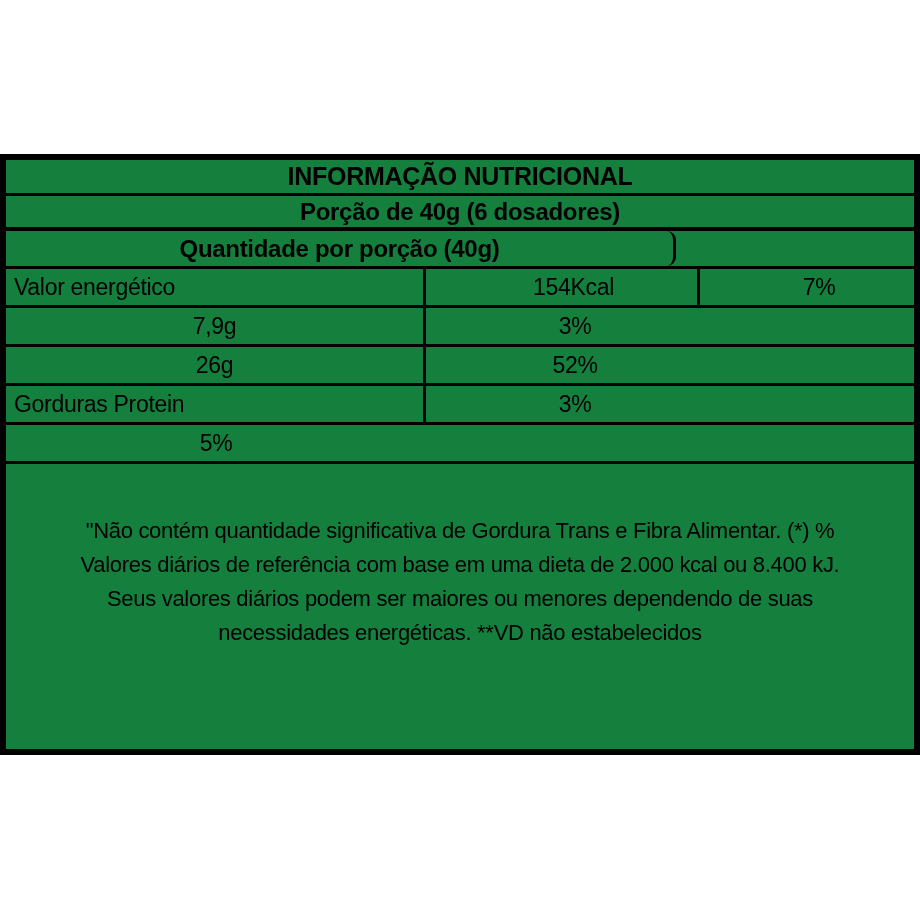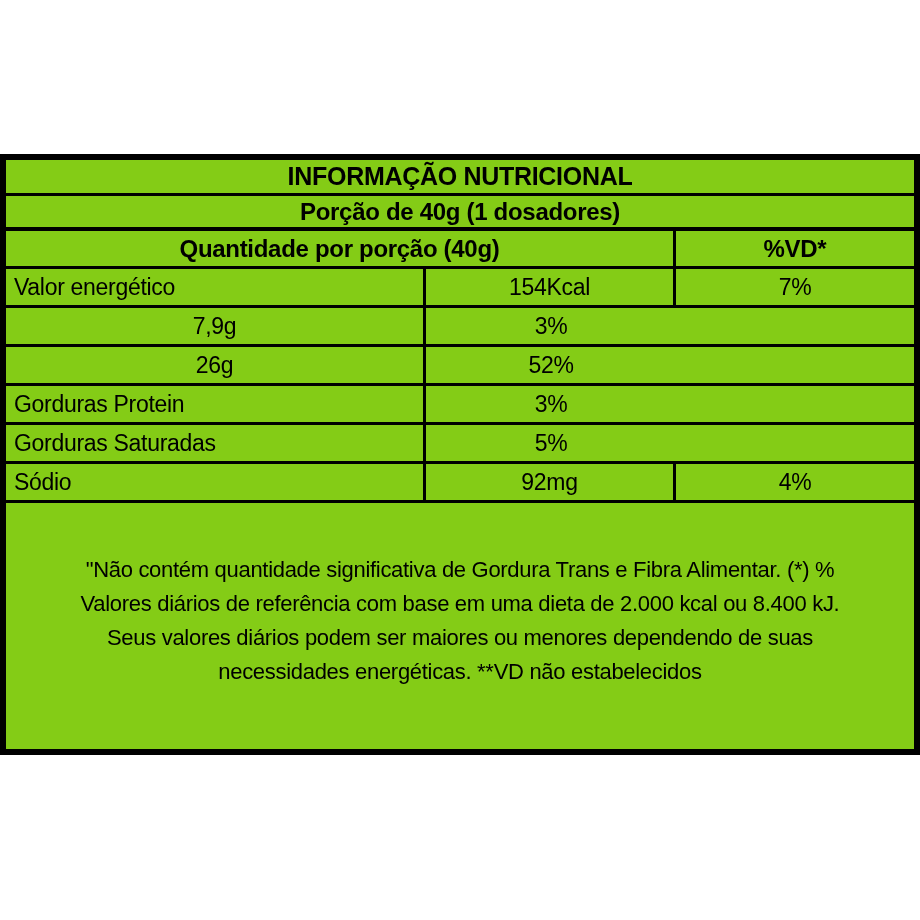--- a/index.html
+++ b/index.html
@@ -13,21 +13,21 @@
     color: #000000;
     letter-spacing: -0.3px;
   }
   .nutrition-table {
     position: absolute;
     left: 0;
     top: 154px;
     width: 920px;
     height: 601px;
     border: 6px solid #000000;
-    background: #84cc16;
+    background: #15803d;
   }
   .row-title {
     height: 36px;
     border-bottom: 3px solid #000000;
     display: flex;
     align-items: center;
     justify-content: center;
     font-size: 25px;
     white-space: pre;
   }
@@ -47,32 +47,34 @@
     display: grid;
     grid-template-columns: 670px 1fr;
     font-size: 24px;
     font-weight: bold;
   }
   .row-colhead .cell-qty {
     border-right: 3px solid #000000;
     display: flex;
     align-items: center;
     justify-content: center;
+    border-radius: 9px;
   }
   .row-colhead .cell-dv {
     display: flex;
     align-items: center;
     justify-content: center;
   }
   .nutrient-row {
     height: 39px;
     border-bottom: 3px solid #000000;
     display: grid;
     grid-template-columns: 420px 250px 1fr;
     font-size: 23px;
+    gap: 24px;
   }
   .nutrient-row .cell-label {
     border-right: 3px solid #000000;
     display: flex;
     align-items: center;
     padding-left: 8px;
   }
   .nutrient-row .cell-amount {
     border-right: 3px solid #000000;
     display: flex;
@@ -100,26 +102,25 @@
 </style>
 </head>
 <body>
 
 <div class="canvas">
   <div class="nutrition-table">
 
     <div class="row-title"><span class="bold">INFORMAÇÃO NUTRICIONAL</span></div>
 
     <div class="row-portion">
-      <span>Porção de 40g (1 dosadores)</span>
+      <span>Porção de 40g (6 dosadores)</span>
     </div>
 
     <div class="row-colhead">
       <div class="cell-qty">Quantidade por porção (40g)</div>
-      <div class="cell-dv">%VD*</div>
     </div>
 
     <div class="nutrient-row">
       <div class="cell-label">Valor energético</div>
       <div class="cell-amount">154Kcal</div>
       <div class="cell-pct">7%</div>
     </div>
 
     <div class="nutrient-row">
       <div class="cell-amount">7,9g</div>
@@ -130,29 +131,23 @@
       <div class="cell-amount">26g</div>
       <div class="cell-pct">52%</div>
     </div>
 
     <div class="nutrient-row">
       <div class="cell-label">Gorduras Protein</div>
       <div class="cell-pct">3%</div>
     </div>
 
     <div class="nutrient-row">
-      <div class="cell-label">Gorduras Saturadas</div>
       <div class="cell-pct">5%</div>
     </div>
 
-    <div class="nutrient-row">
-      <div class="cell-label">Sódio</div>
-      <div class="cell-amount">92mg</div>
-      <div class="cell-pct">4%</div>
-    </div>
 
     <div class="row-footnote">
       <p>"Não contém quantidade significativa de Gordura Trans e Fibra Alimentar. (*) %
 Valores diários de referência com base em uma dieta de 2.000 kcal ou 8.400 kJ.
 Seus valores diários podem ser maiores ou menores dependendo de suas
 necessidades energéticas. **VD não estabelecidos</p>
     </div>
 
   </div>
 </div>

